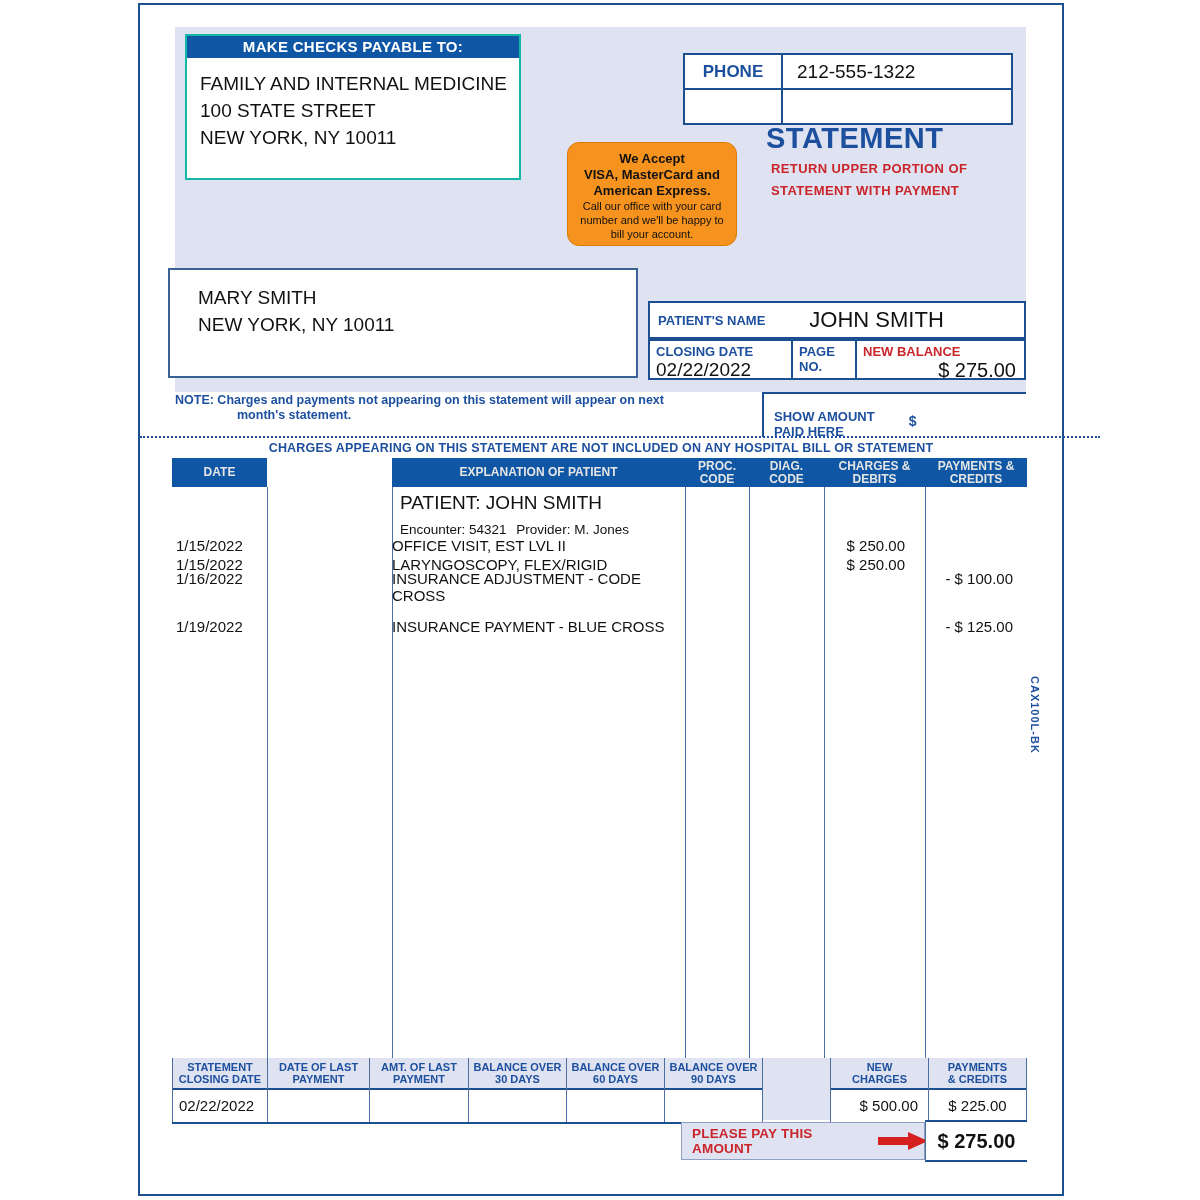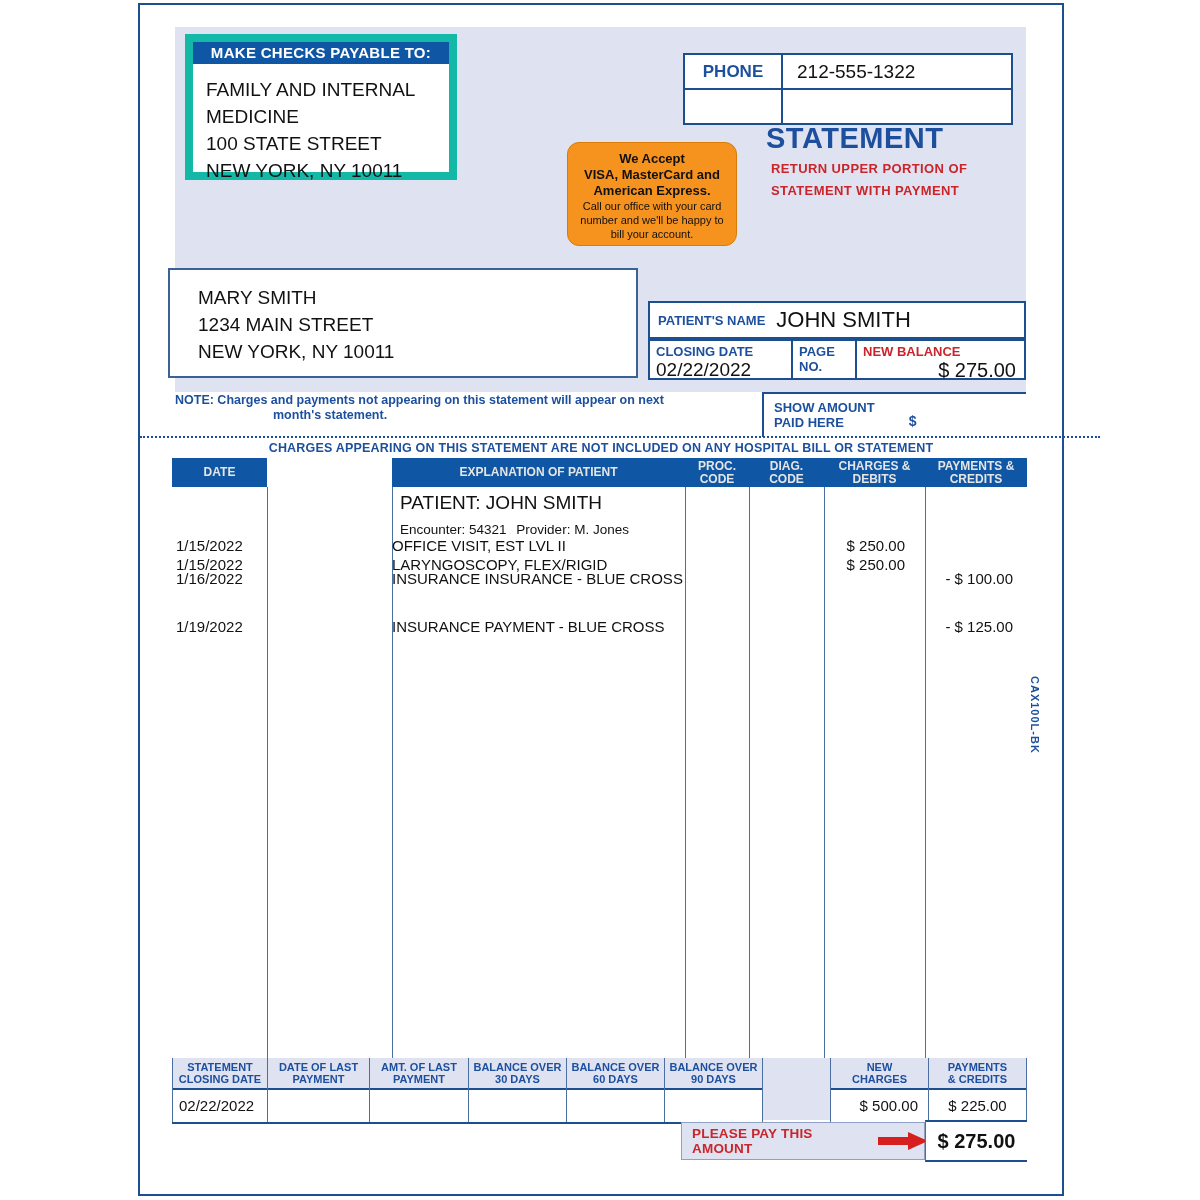--- a/index.html
+++ b/index.html
@@ -7,22 +7,22 @@
           font-family:"Liberation Sans",sans-serif;color:#111;overflow:hidden;}
 
   
   .sheet{position:absolute;left:138px;top:3px;width:922px;height:1189px;
          border:2px solid #1b4f8f;background:#fff;}
 
   
   .lavender{position:absolute;left:175px;top:27px;width:851px;height:365px;background:#dfe2f0;}
 
   
-  .payable-box{position:absolute;left:185px;top:34px;width:272px;height:146px;
-               border:8px solid #14b8a6;background:#fff;box-sizing:border-box;}
+  .payable-box{position:absolute;left:185px;top:34px;width:336px;height:146px;
+               border:2px solid #14b8a6;background:#fff;box-sizing:border-box;}
   .payable-header{height:22px;background:#0f57a5;color:#fff;font-weight:bold;font-size:15px;
                   line-height:22px;text-align:center;letter-spacing:.3px;}
   .payable-address{padding:12px 0 0 13px;font-size:19px;line-height:27px;}
 
   
   .phone-box{position:absolute;left:683px;top:53px;width:330px;height:72px;
              border:2px solid #1b4f8f;background:#fff;box-sizing:border-box;
              display:flex;flex-direction:column;}
   .phone-row{flex:1;display:flex;}
   .phone-row.bottom{border-top:2px solid #1b4f8f;}
@@ -45,42 +45,42 @@
 
   
   .mail-box{position:absolute;left:168px;top:268px;width:470px;height:110px;background:#fff;
             border:2px solid #3a6294;box-sizing:border-box;}
   .mail-text{padding:14px 0 0 28px;font-size:19px;line-height:27px;}
 
   
   .pt-name-box{position:absolute;left:648px;top:301px;width:378px;height:38px;background:#fff;
                border:2px solid #1b4f8f;box-sizing:border-box;display:flex;align-items:center;}
   .pt-label{font-size:13px;font-weight:bold;color:#1c4f9e;padding-left:8px;}
-  .pt-name{font-size:22px;margin-left:11px;}
+  .pt-name{font-size:22px;margin-left:44px;}
   .pt-detail-row{position:absolute;left:648px;top:339px;width:378px;height:41px;
                  border:2px solid #1b4f8f;box-sizing:border-box;display:flex;background:#fff;}
   .pt-cell{box-sizing:border-box;padding:3px 0 0 6px;}
   .pt-cell.mid{border-left:2px solid #1b4f8f;border-right:2px solid #1b4f8f;}
   .cell-label{font-size:13px;font-weight:bold;color:#1c4f9e;}
   .cell-label.red{color:#c9252b;}
   .cell-value{font-size:19px;margin-top:0px;}
   .balance-value{font-size:20px;text-align:right;padding-right:8px;}
 
   
   .show-box{position:absolute;left:762px;top:392px;width:264px;height:45px;
             border-left:2px solid #1b4f8f;border-top:2px solid #1b4f8f;box-sizing:border-box;
             padding:6px 0 0 10px;display:flex;}
-  .show-label{font-size:13px;font-weight:bold;color:#1c4f9e;line-height:15px;}
+  .show-label{font-size:13px;font-weight:bold;color:#1c4f9e;line-height:15px;margin-top:9px;}
   .show-cur{font-size:14px;font-weight:bold;color:#1c4f9e;margin-left:34px;margin-top:13px;}
 
   .dotted{position:absolute;left:140px;top:436px;width:960px;border-top:2px dotted #1c4f9e;}
 
   .note{position:absolute;left:175px;top:393px;font-size:12.5px;font-weight:bold;
         color:#1c4f9e;line-height:15px;}
-  .note .indent{margin-left:98px;}
+  .note .indent{margin-left:62px;}
 
   .charges-notice{position:absolute;left:140px;top:441px;width:922px;text-align:center;
                   font-size:12.5px;font-weight:bold;color:#1c4f9e;letter-spacing:.2px;}
 
   
   .thead{position:absolute;left:172px;top:458px;width:855px;height:29px;display:flex;}
   .th{background:#0f57a5;color:#e5e5e5;font-size:12px;font-weight:bold;line-height:13px;
       display:flex;flex-direction:column;justify-content:center;text-align:center;box-sizing:border-box;}
   .th.white{background:#ffffff;}
   .w-date{width:95px;} .w-blank{width:125px;} .w-desc{width:293px;}
@@ -173,21 +173,20 @@
     <div class="card-bold">VISA, MasterCard and</div>
     <div class="card-bold">American Express.</div>
     <div class="card-body">Call our office with your card</div>
     <div class="card-body">number and we'll be happy to</div>
     <div class="card-body">bill your account.</div>
   </div>
 
   <div class="mail-box">
     <div class="mail-text">
       <div>MARY SMITH</div>
-      <div>1234 MAIN STREET</div>
       <div>NEW YORK, NY 10011</div>
     </div>
   </div>
 
   <div class="pt-name-box">
     <span class="pt-label">PATIENT'S NAME</span>
     <span class="pt-name">JOHN SMITH</span>
   </div>
 
   <div class="pt-detail-row">
@@ -275,21 +274,21 @@
     <div class="c-blank"></div>
     <div class="c-desc">LARYNGOSCOPY, FLEX/RIGID</div>
     <div class="c-proc"></div>
     <div class="c-diag"></div>
     <div class="c-chg">$ 250.00</div>
     <div class="c-cr"></div>
   </div>
   <div class="trow" style="top:570px;">
     <div class="c-date">1/16/2022</div>
     <div class="c-blank"></div>
-    <div class="c-desc">INSURANCE INSURANCE - BLUE CROSS</div>
+    <div class="c-desc">INSURANCE ADJUSTMENT - CODE CROSS</div>
     <div class="c-proc"></div>
     <div class="c-diag"></div>
     <div class="c-chg"></div>
     <div class="c-cr">- $ 100.00</div>
   </div>
   <div class="trow" style="top:618px;">
     <div class="c-date">1/19/2022</div>
     <div class="c-blank"></div>
     <div class="c-desc">INSURANCE PAYMENT - BLUE CROSS</div>
     <div class="c-proc"></div>

